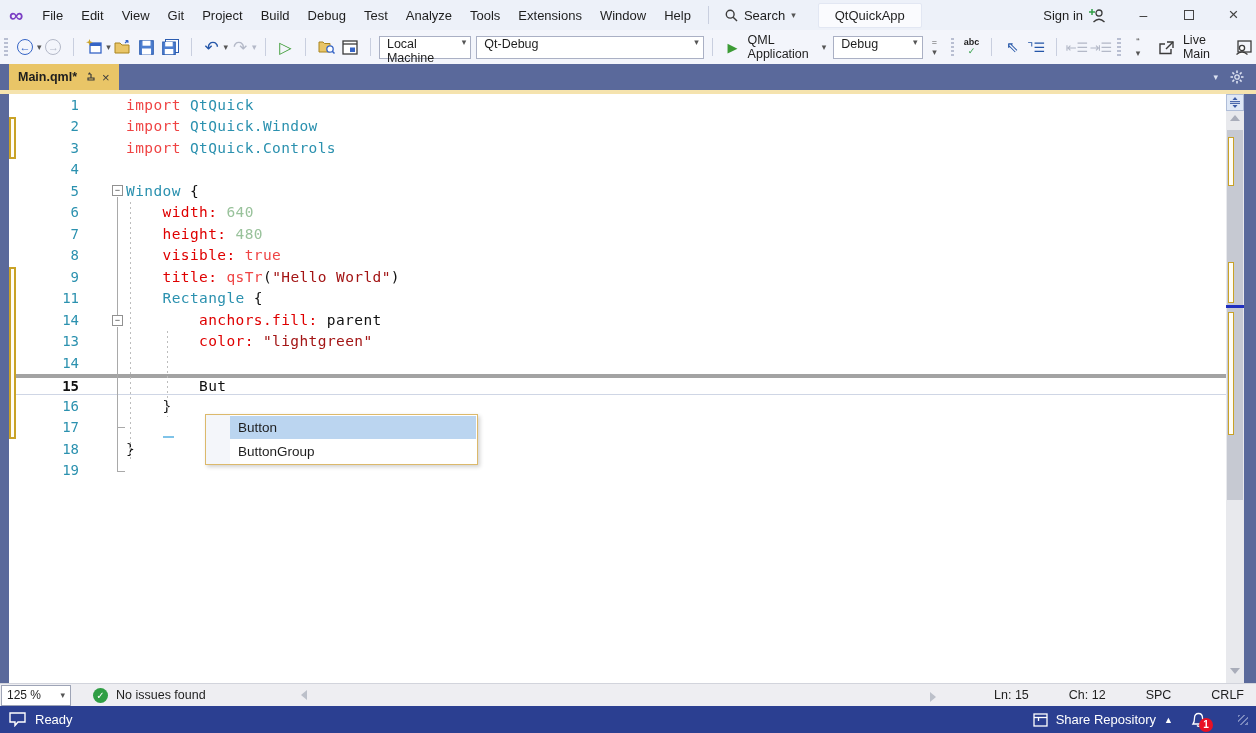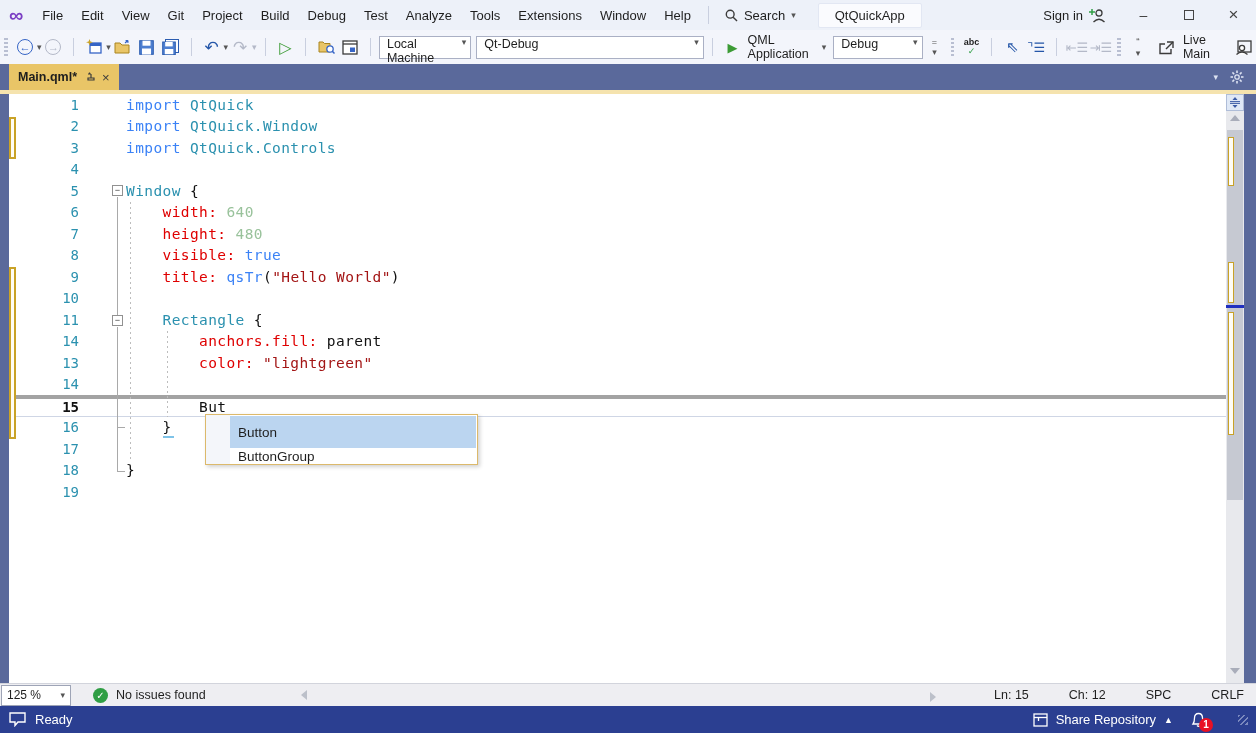--- a/index.html
+++ b/index.html
@@ -49,39 +49,39 @@
 
   
   #editorwrap { position:absolute; left:0; top:94px; width:1256px; height:589px; background:#5A699B; }
   #editor { position:absolute; left:9px; top:0; width:1217px; height:589px; background:#FFFFFF;
     font-family:"DejaVu Sans Mono","Liberation Mono", monospace; overflow:hidden; }
   .crow { height:21.5px; display:flex; align-items:center; position:relative; }
   .lnum { width:70px; text-align:right; color:#2B91AF; font-size:14px; flex:none; }
   .crow.cur .lnum { color:#111; font-weight:bold; }
   .ctext { padding-left:47px; font-size:14.5px; letter-spacing:0.4px; white-space:pre; }
   .crow.cur { border-top:4px solid #a3a3a3; border-bottom:1px solid #CFD6E5; }
-  .tok-kw { color:#3b82f6; } .tok-ty { color:#2B91AF; } .tok-pr { color:#DF0000; }
+  .tok-kw { color:#ef4444; } .tok-ty { color:#2B91AF; } .tok-pr { color:#DF0000; }
   .tok-nu { color:#99C29B; } .tok-st { color:#A31515; } .tok-pl { color:#111111; }
 
   .changebar { position:absolute; width:7px; border:2px solid #C9A227; background:#FFFDF5; }
   .foldline { position:absolute; left:108px; width:1px; background:#A9A9A9; }
   .foldtick { position:absolute; left:108px; width:8px; height:1px; background:#A9A9A9; }
   .foldbox { position:absolute; left:103px; width:11px; height:11px; border:1px solid #919191;
     background:#FFF; color:#333; font-size:9px; line-height:9px; text-align:center;
     font-family:"Liberation Sans",sans-serif; }
   .indent-guide { position:absolute; width:1px;
     background:repeating-linear-gradient(#BDBDBD 0 2px, transparent 2px 5px); }
   .brace-underline { position:absolute; height:2px; background:#7FC3E8; }
 
   
   #popup { position:absolute; left:196px; top:320px; width:273px; height:51px;
     background:#FFFFFF; border:1px solid #DCB96B; box-shadow:2px 2px 4px rgba(0,0,0,0.18);
     font-family:"Liberation Sans",sans-serif; font-size:13.5px; }
   .popup-gutter { position:absolute; left:0; top:0; bottom:0; width:24px; background:#F4F6FA; }
-  .popup-item { position:absolute; left:24px; right:1px; height:32px; display:flex;
+  .popup-item { position:absolute; left:24px; right:1px; height:23px; display:flex;
     align-items:center; padding-left:8px; color:#1E1E1E; }
   .popup-item.sel { background:#BBD5F0; }
 
   
   #vscroll { position:absolute; left:1226px; top:0; width:18px; height:589px; background:#E8E9ED; }
   .split-btn { position:absolute; left:0; top:0; width:18px; height:17px; background:#DFE8F6;
     border:1px solid #AFBDD8; display:flex; align-items:center; justify-content:center; }
   .sb-arrow { position:absolute; left:4px; width:0; height:0; border-left:5px solid transparent;
     border-right:5px solid transparent; }
   .sb-thumb { position:absolute; left:1px; width:16px; background:#C6C9D2; }
@@ -345,24 +345,20 @@
           </div>
           <div class="crow">
             <span class="lnum">8</span>
             <span class="ctext"><span class="tok-pl">    </span><span class="tok-pr">visible:</span><span class="tok-pl"> </span><span class="tok-kw">true</span></span>
           </div>
           <div class="crow">
             <span class="lnum">9</span>
             <span class="ctext"><span class="tok-pl">    </span><span class="tok-pr">title:</span><span class="tok-pl"> </span><span class="tok-kw">qsTr</span><span class="tok-pl">(</span><span class="tok-st">"Hello World"</span><span class="tok-pl">)</span></span>
           </div>
           <div class="crow">
-            <span class="lnum">10</span>
-            <span class="ctext"></span>
-          </div>
-          <div class="crow">
             <span class="lnum">11</span>
             <span class="ctext"><span class="tok-pl">    </span><span class="tok-ty">Rectangle</span><span class="tok-pl"> {</span></span>
           </div>
           <div class="crow">
             <span class="lnum">14</span>
             <span class="ctext"><span class="tok-pl">        </span><span class="tok-pr">anchors.fill:</span><span class="tok-pl"> parent</span></span>
           </div>
           <div class="crow">
             <span class="lnum">13</span>
             <span class="ctext"><span class="tok-pl">        </span><span class="tok-pr">color:</span><span class="tok-pl"> </span><span class="tok-st">"lightgreen"</span></span>

